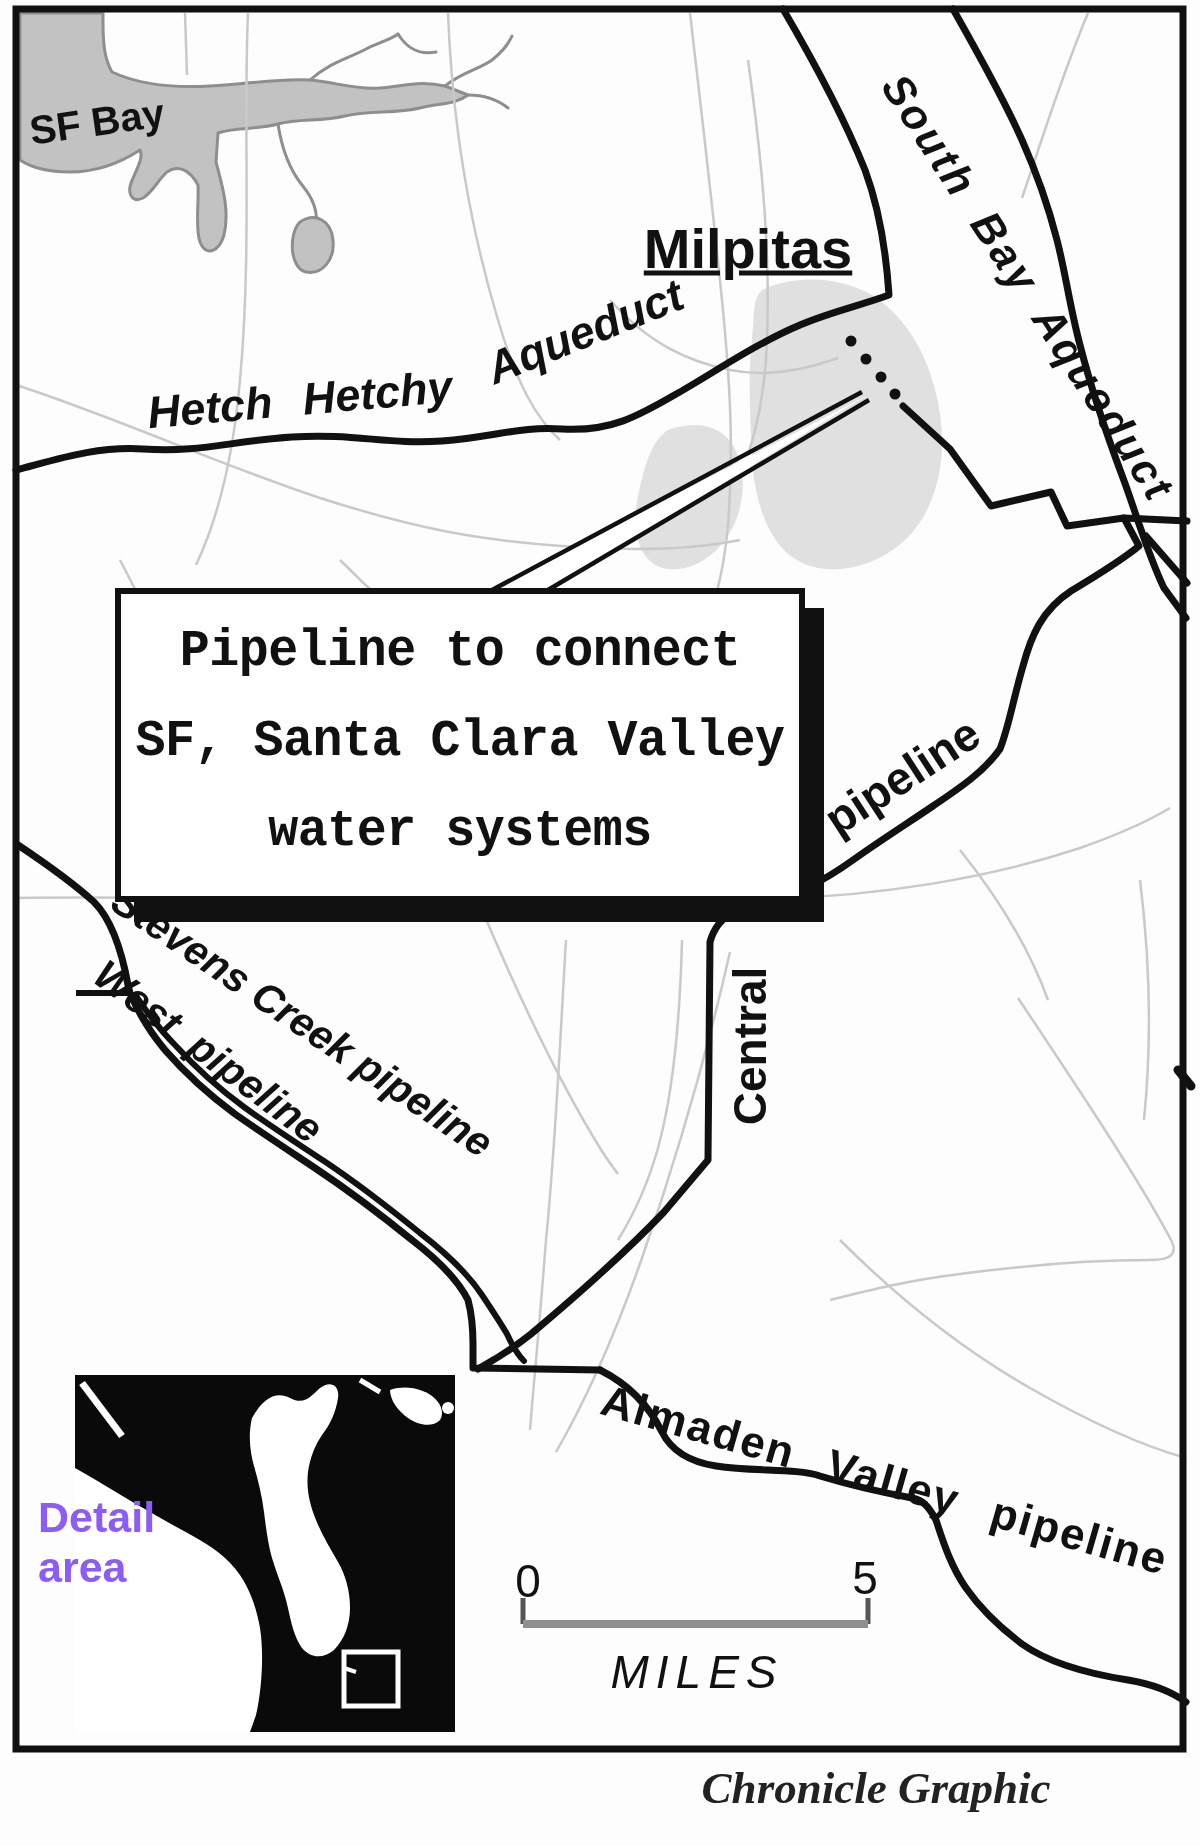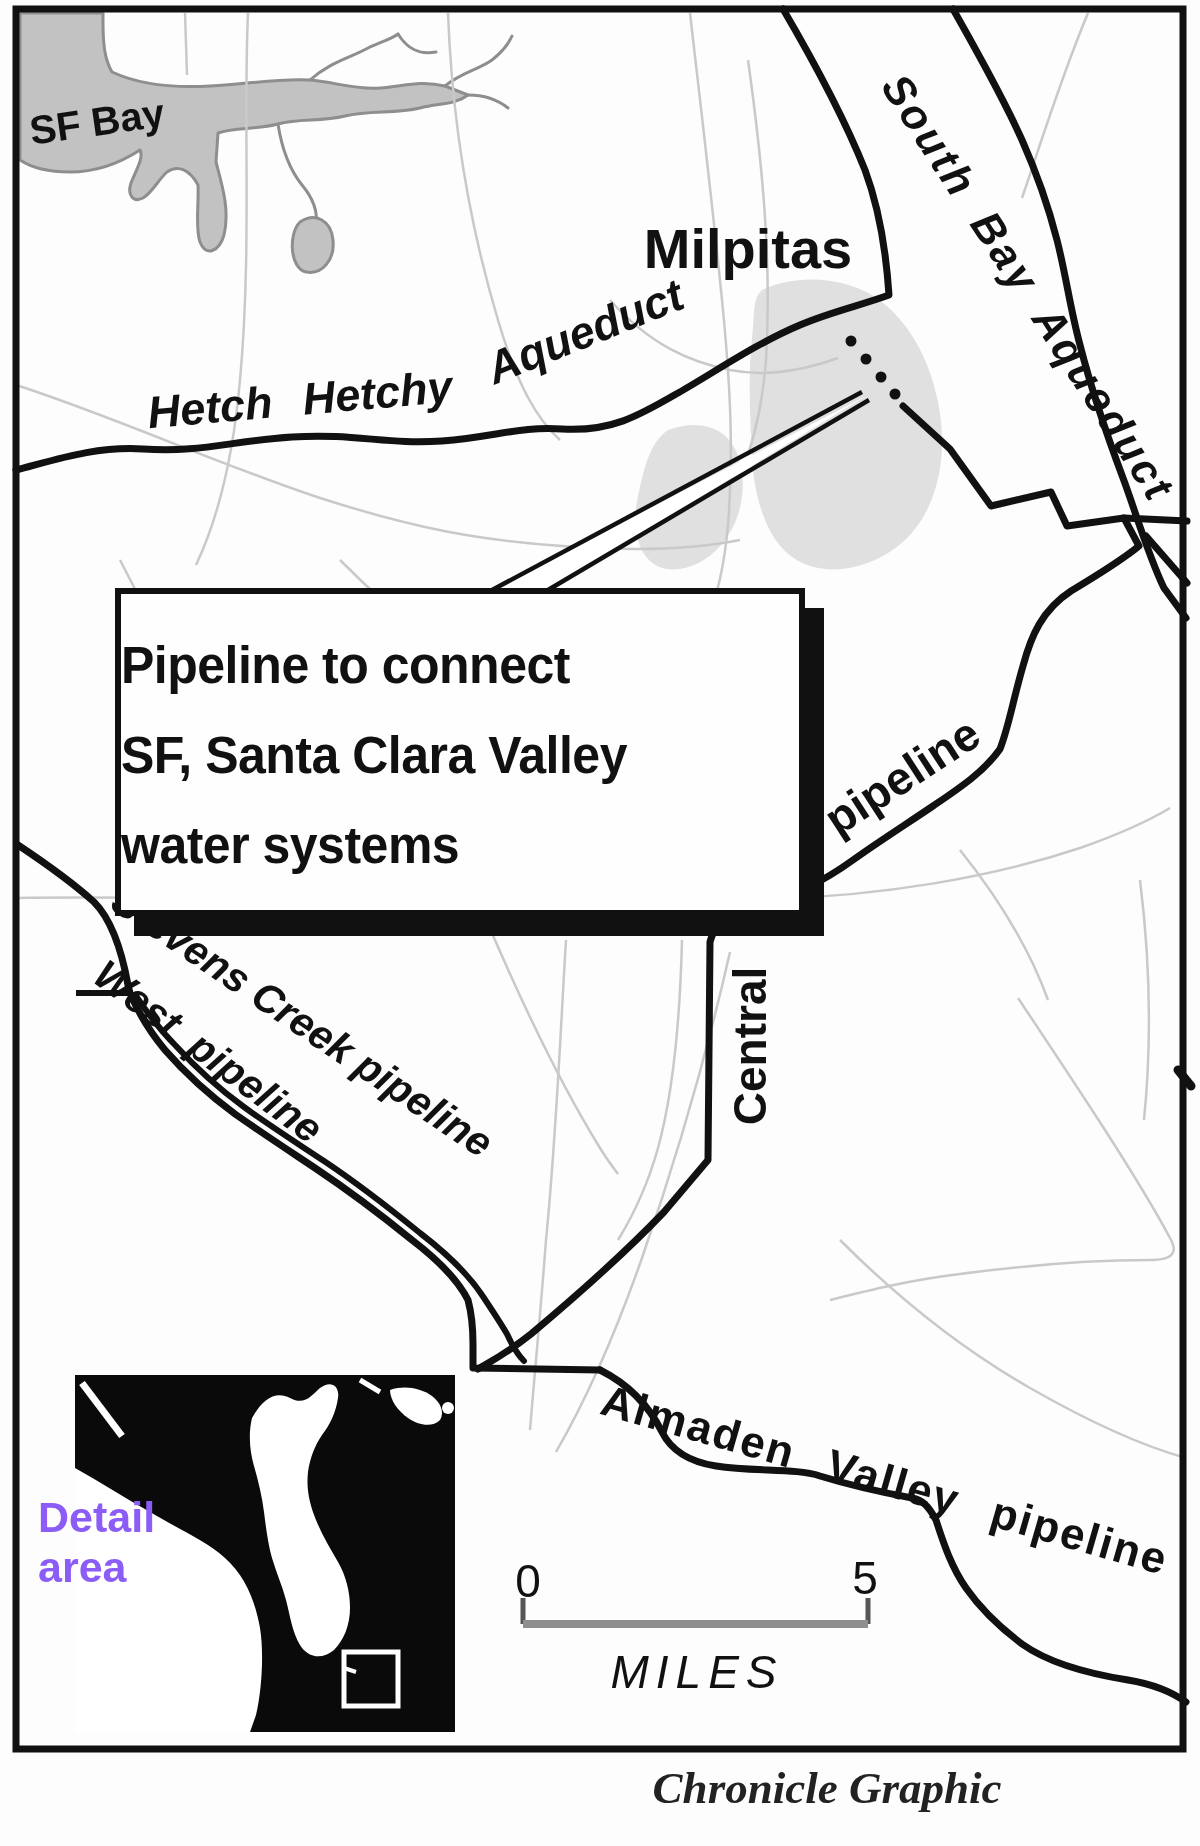--- a/index.html
+++ b/index.html
@@ -6,43 +6,43 @@
   #stage{
     position:relative;width:1200px;height:1846px;background:#fdfdfd;overflow:hidden;
     font-family:"Liberation Sans", sans-serif;color:#111;
   }
   #mapsvg{position:absolute;left:0;top:0;width:1200px;height:1846px;}
   .lbl{position:absolute;white-space:nowrap;transform:translate(-50%,-50%);color:#111;}
   .lbl.b{font-weight:bold;}
   .lbl.i{font-style:italic;}
 
   .lbl-sfbay{left:97px;top:122px;font-size:40px;transform:translate(-50%,-50%) rotate(-8deg);}
-  .lbl-milpitas{left:748px;top:248px;font-size:56px;}
+  .lbl-milpitas{left:748px;top:248px;font-size:56px;text-decoration:underline;}
   .lbl-hetch{left:300px;top:400px;font-size:45px;word-spacing:18px;transform:translate(-50%,-50%) rotate(-5deg);}
   .lbl-aqueduct{left:585px;top:332px;font-size:45px;transform:translate(-50%,-50%) rotate(-22deg);}
   .lbl-sba{left:1028px;top:288px;font-size:43px;letter-spacing:3px;word-spacing:12px;transform:translate(-50%,-50%) rotate(57deg);}
   .lbl-central{left:750px;top:1046px;font-size:46px;transform:translate(-50%,-50%) rotate(-90deg);}
   .lbl-cpipe{left:902px;top:776px;font-size:46px;transform:translate(-50%,-50%) rotate(-33deg);}
   .lbl-stevens{left:302px;top:1022px;font-size:41px;transform:translate(-50%,-50%) rotate(34deg);}
   .lbl-west{left:208px;top:1052px;font-size:41px;word-spacing:10px;transform:translate(-50%,-50%) rotate(37deg);}
   .lbl-almaden{left:885px;top:1480px;font-size:44px;letter-spacing:2px;word-spacing:20px;transform:translate(-50%,-50%) rotate(16deg);}
   .lbl-scale0{left:528px;top:1581px;font-size:46px;}
   .lbl-scale5{left:865px;top:1578px;font-size:46px;}
   .lbl-miles{left:697px;top:1672px;font-size:46px;letter-spacing:7px;font-style:italic;}
-  .lbl-credit{left:827px;top:1788px;font-size:45px;font-family:"Liberation Serif", serif;font-weight:bold;font-style:italic;color:#222;}
+  .lbl-credit{left:876px;top:1788px;font-size:45px;font-family:"Liberation Serif", serif;font-weight:bold;font-style:italic;color:#222;}
 
   .detail-lbl{
     position:absolute;left:38px;top:1492px;width:152px;text-align:left;
     font-weight:bold;font-size:43px;line-height:50px;color:#8b5cf6;
   }
 
   .callout{
     position:absolute;left:115px;top:588px;width:678px;height:290px;
     background:#fefefe;border:6px solid #111;box-shadow:19px 20px 0 0 #111;
-    text-align:left;padding-top:26px;
+    text-align:center;padding-top:12px;font-family:Liberation Mono, monospace;
   }
   .callout .cl{
     font-weight:bold;font-size:50px;line-height:90px;letter-spacing:-0.5px;color:#111;
     transform:scaleY(1.05);
   }
 </style>
 </head>
 <body>
 
 <div id="stage">

